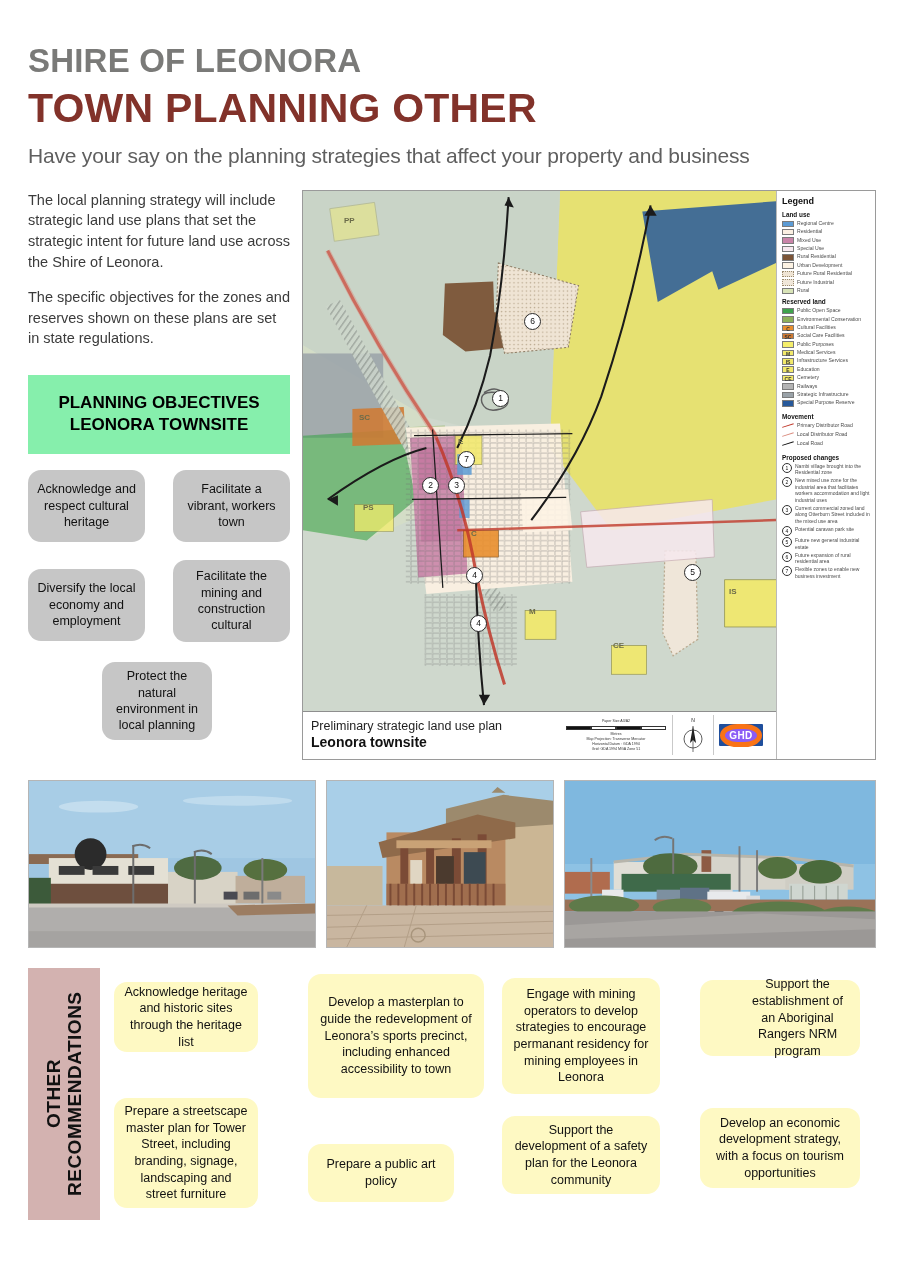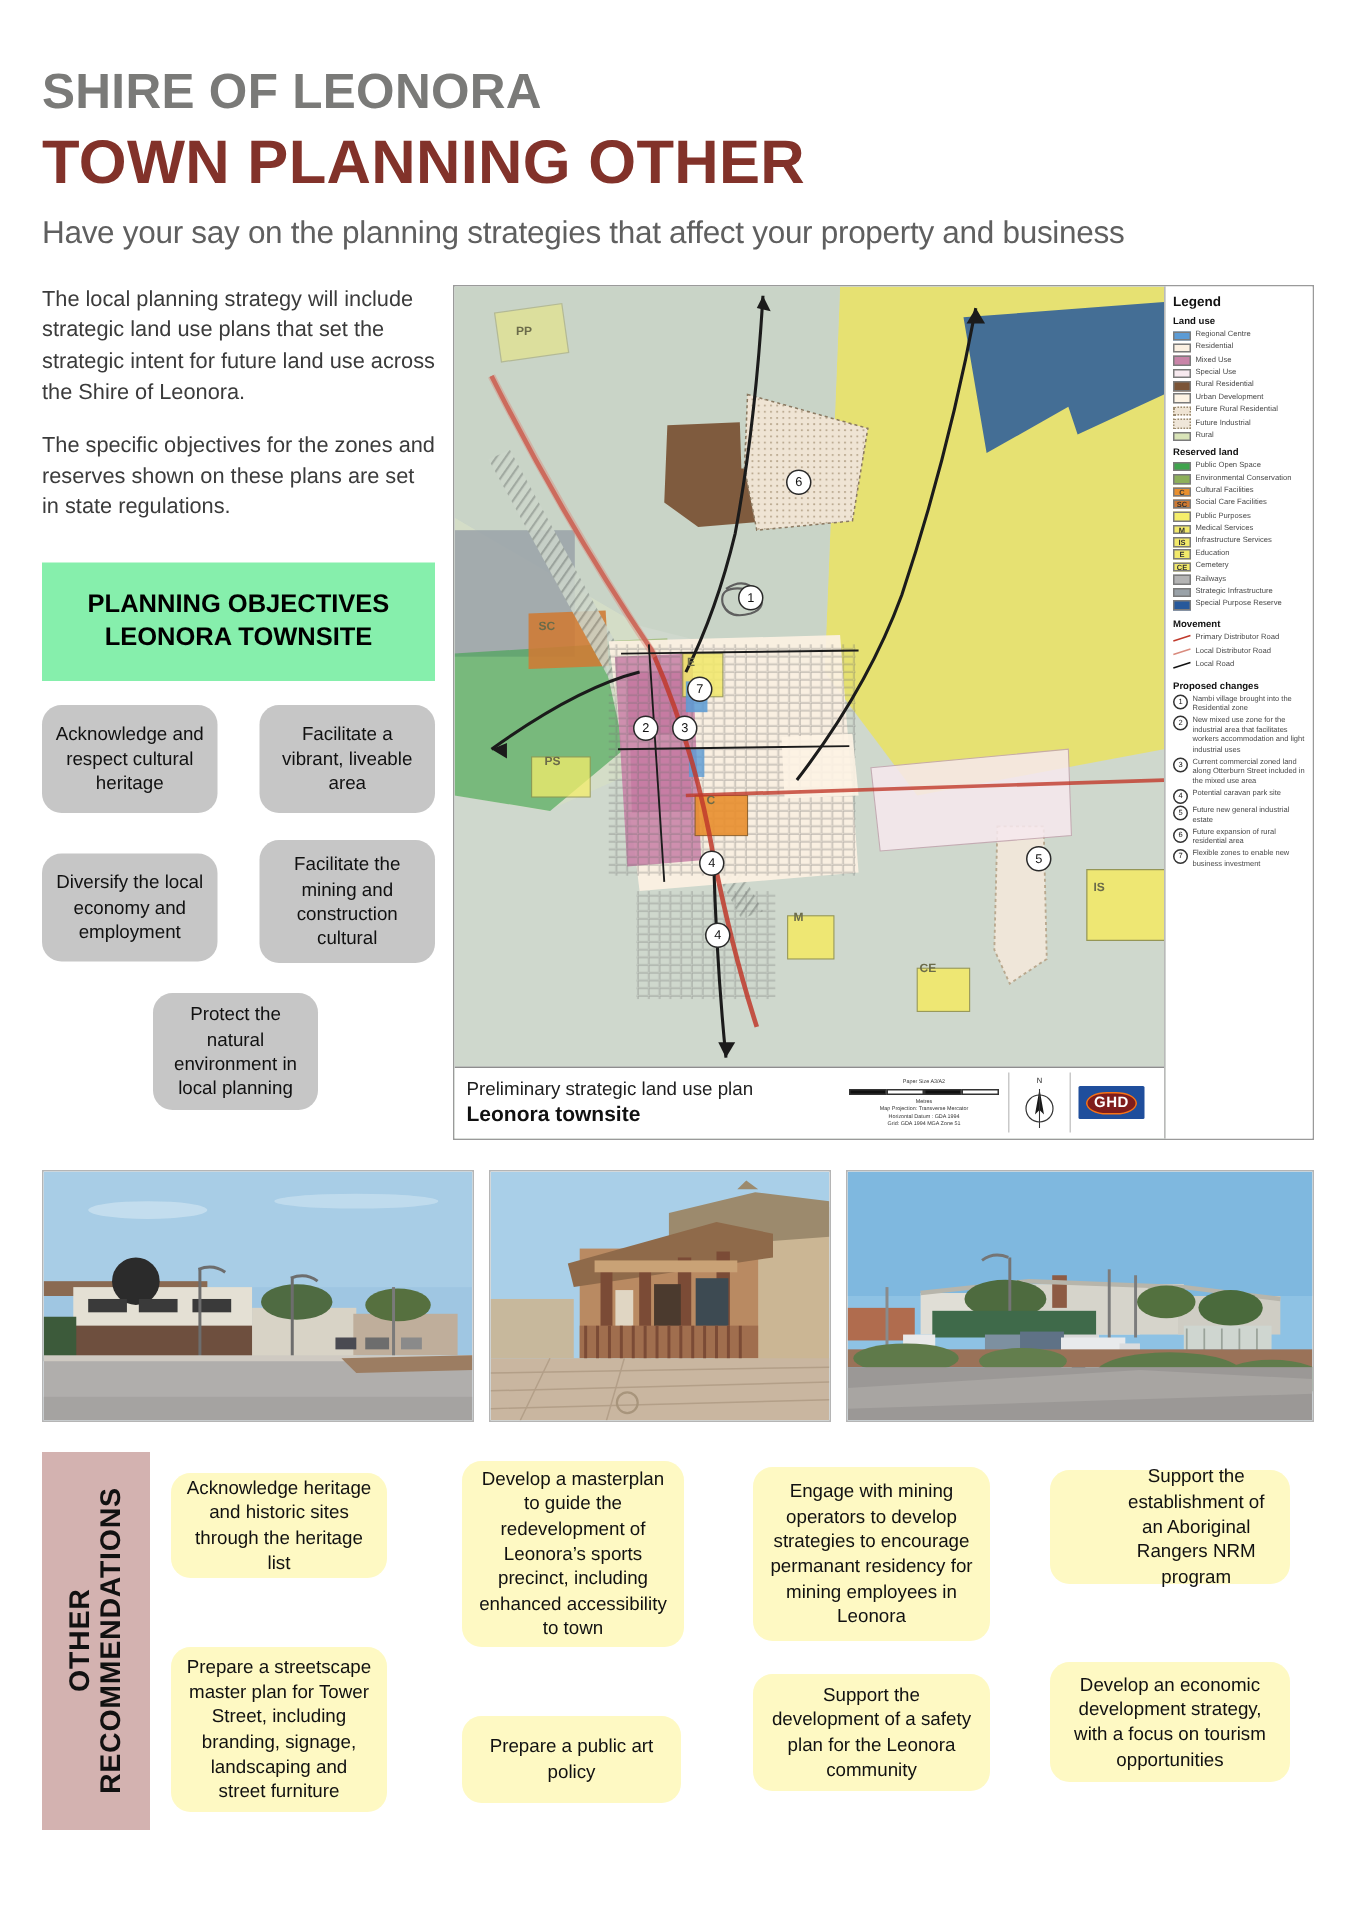--- a/index.html
+++ b/index.html
@@ -70,21 +70,21 @@
   .mf-l1{font-size:12.5px;color:#1e1e1e;line-height:1.25;}
   .mf-l2{font-size:14px;color:#111;font-weight:bold;line-height:1.25;}
   .mf-scale{width:112px;text-align:center;font-size:3.6px;color:#333;line-height:1.35;}
   .scalebar{display:flex;height:4px;margin:2px 6px;}
   .scalebar i{flex:1;border:.4px solid #333;}
   .scalebar i:nth-child(odd){background:#111;}
   .mf-north{width:40px;display:flex;justify-content:center;border-left:1px solid #c9c9c9;border-right:1px solid #c9c9c9;}
   .mf-logo{width:54px;display:flex;justify-content:center;align-items:center;}
   .ghd{width:44px;height:22px;background:#1f4e9c;border-radius:1px;display:flex;align-items:center;justify-content:center;}
   .ghd span{color:#fff;font-size:10px;font-weight:bold;letter-spacing:.4px;
-    background:#7f1d1d;border-radius:50%/60%;padding:1px 4px;border:1px solid #f97316;}
+    background:#8b5cf6;border-radius:50%/60%;padding:1px 4px;border:5px solid #f97316;}
 
   
   .legend{
     width:98px;flex:0 0 98px;background:#fff;padding:5px 4px 4px 5px;
     box-sizing:border-box;overflow:hidden;
   }
   .lg-title{font-size:9px;font-weight:bold;color:#111;margin-bottom:5px;}
   .lg-head{font-size:6.4px;font-weight:bold;color:#111;margin:4px 0 2px;}
   .lg-row{display:flex;align-items:flex-start;margin-bottom:1.3px;}
   .sw{
@@ -131,21 +131,21 @@
     text-align:center;line-height:1.12;
   }
   .reccols{flex:1;position:relative;height:252px;margin-left:14px;}
   .rec{
     position:absolute;background:#fef9c3;border-radius:13px;
     display:flex;align-items:center;justify-content:center;text-align:center;
     font-size:12.5px;line-height:1.33;color:#111;padding:8px 10px;box-sizing:border-box;
   }
   .r0{left:0;top:14px;width:144px;height:70px;}
   .r1{left:0;top:130px;width:144px;height:110px;}
-  .r2{left:194px;top:6px;width:148px;height:124px;}
+  .r2{left:194px;top:6px;width:176px;height:124px;}
   .r3{left:194px;top:176px;width:146px;height:58px;}
   .r4{left:388px;top:10px;width:158px;height:116px;}
   .r5{left:388px;top:148px;width:158px;height:78px;}
   .r6{left:586px;top:12px;width:160px;height:76px;padding-left:45px;}
   .r7{left:586px;top:140px;width:160px;height:80px;}
 </style>
 </head>
 <body>
 
 <div class="header">
@@ -162,21 +162,21 @@
       <p>The specific objectives for the zones and reserves shown on these plans are set in state regulations.</p>
     </div>
 
     <div class="objhead">
       <div>PLANNING OBJECTIVES</div>
       <div>LEONORA TOWNSITE</div>
     </div>
 
     <div class="pills">
       <div class="pill p0">Acknowledge and respect cultural heritage</div>
-      <div class="pill p1">Facilitate a vibrant, liveable area</div>
+      <div class="pill p1">Facilitate a vibrant, workers town</div>
       <div class="pill p2">Diversify the local economy and employment</div>
       <div class="pill p3">Facilitate the mining and construction cultural</div>
       <div class="pill p4">Protect the natural environment in local planning</div>
     </div>
   </div>
 
   <div class="mapwrap">
 
     <div class="mapcanvas">
       <svg class="mapimg" viewBox="0 0 460 520" preserveAspectRatio="none">

